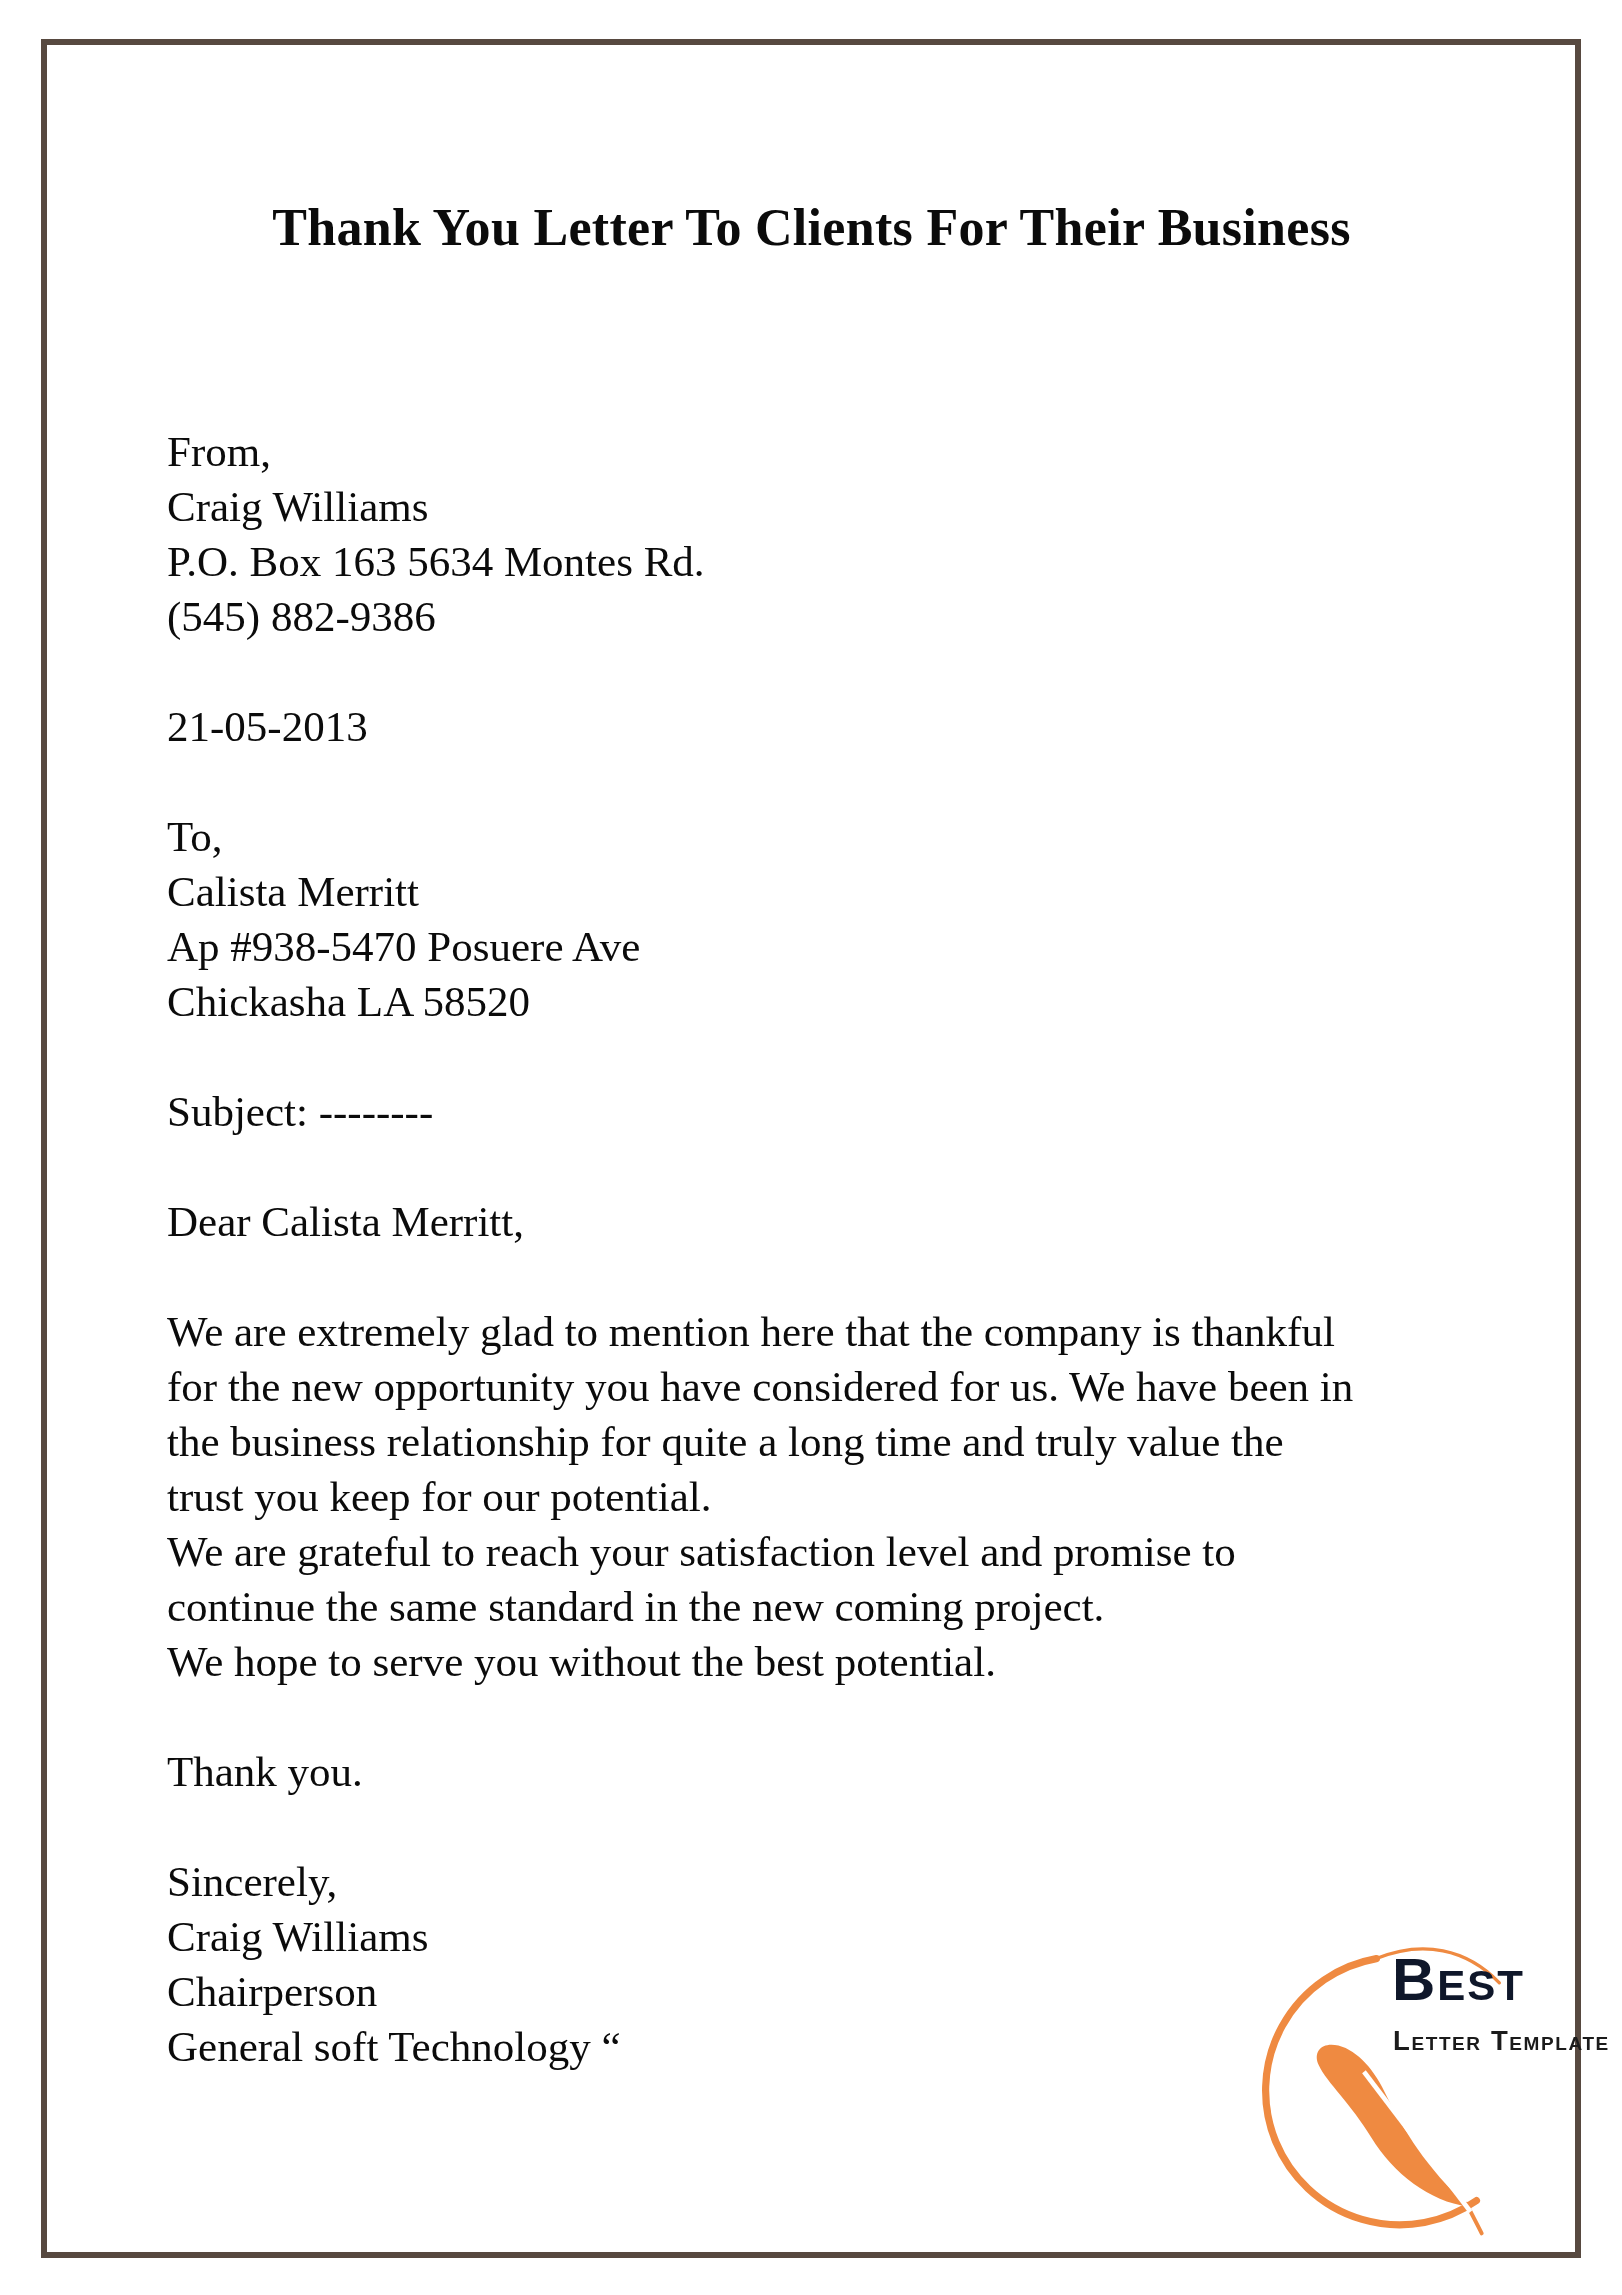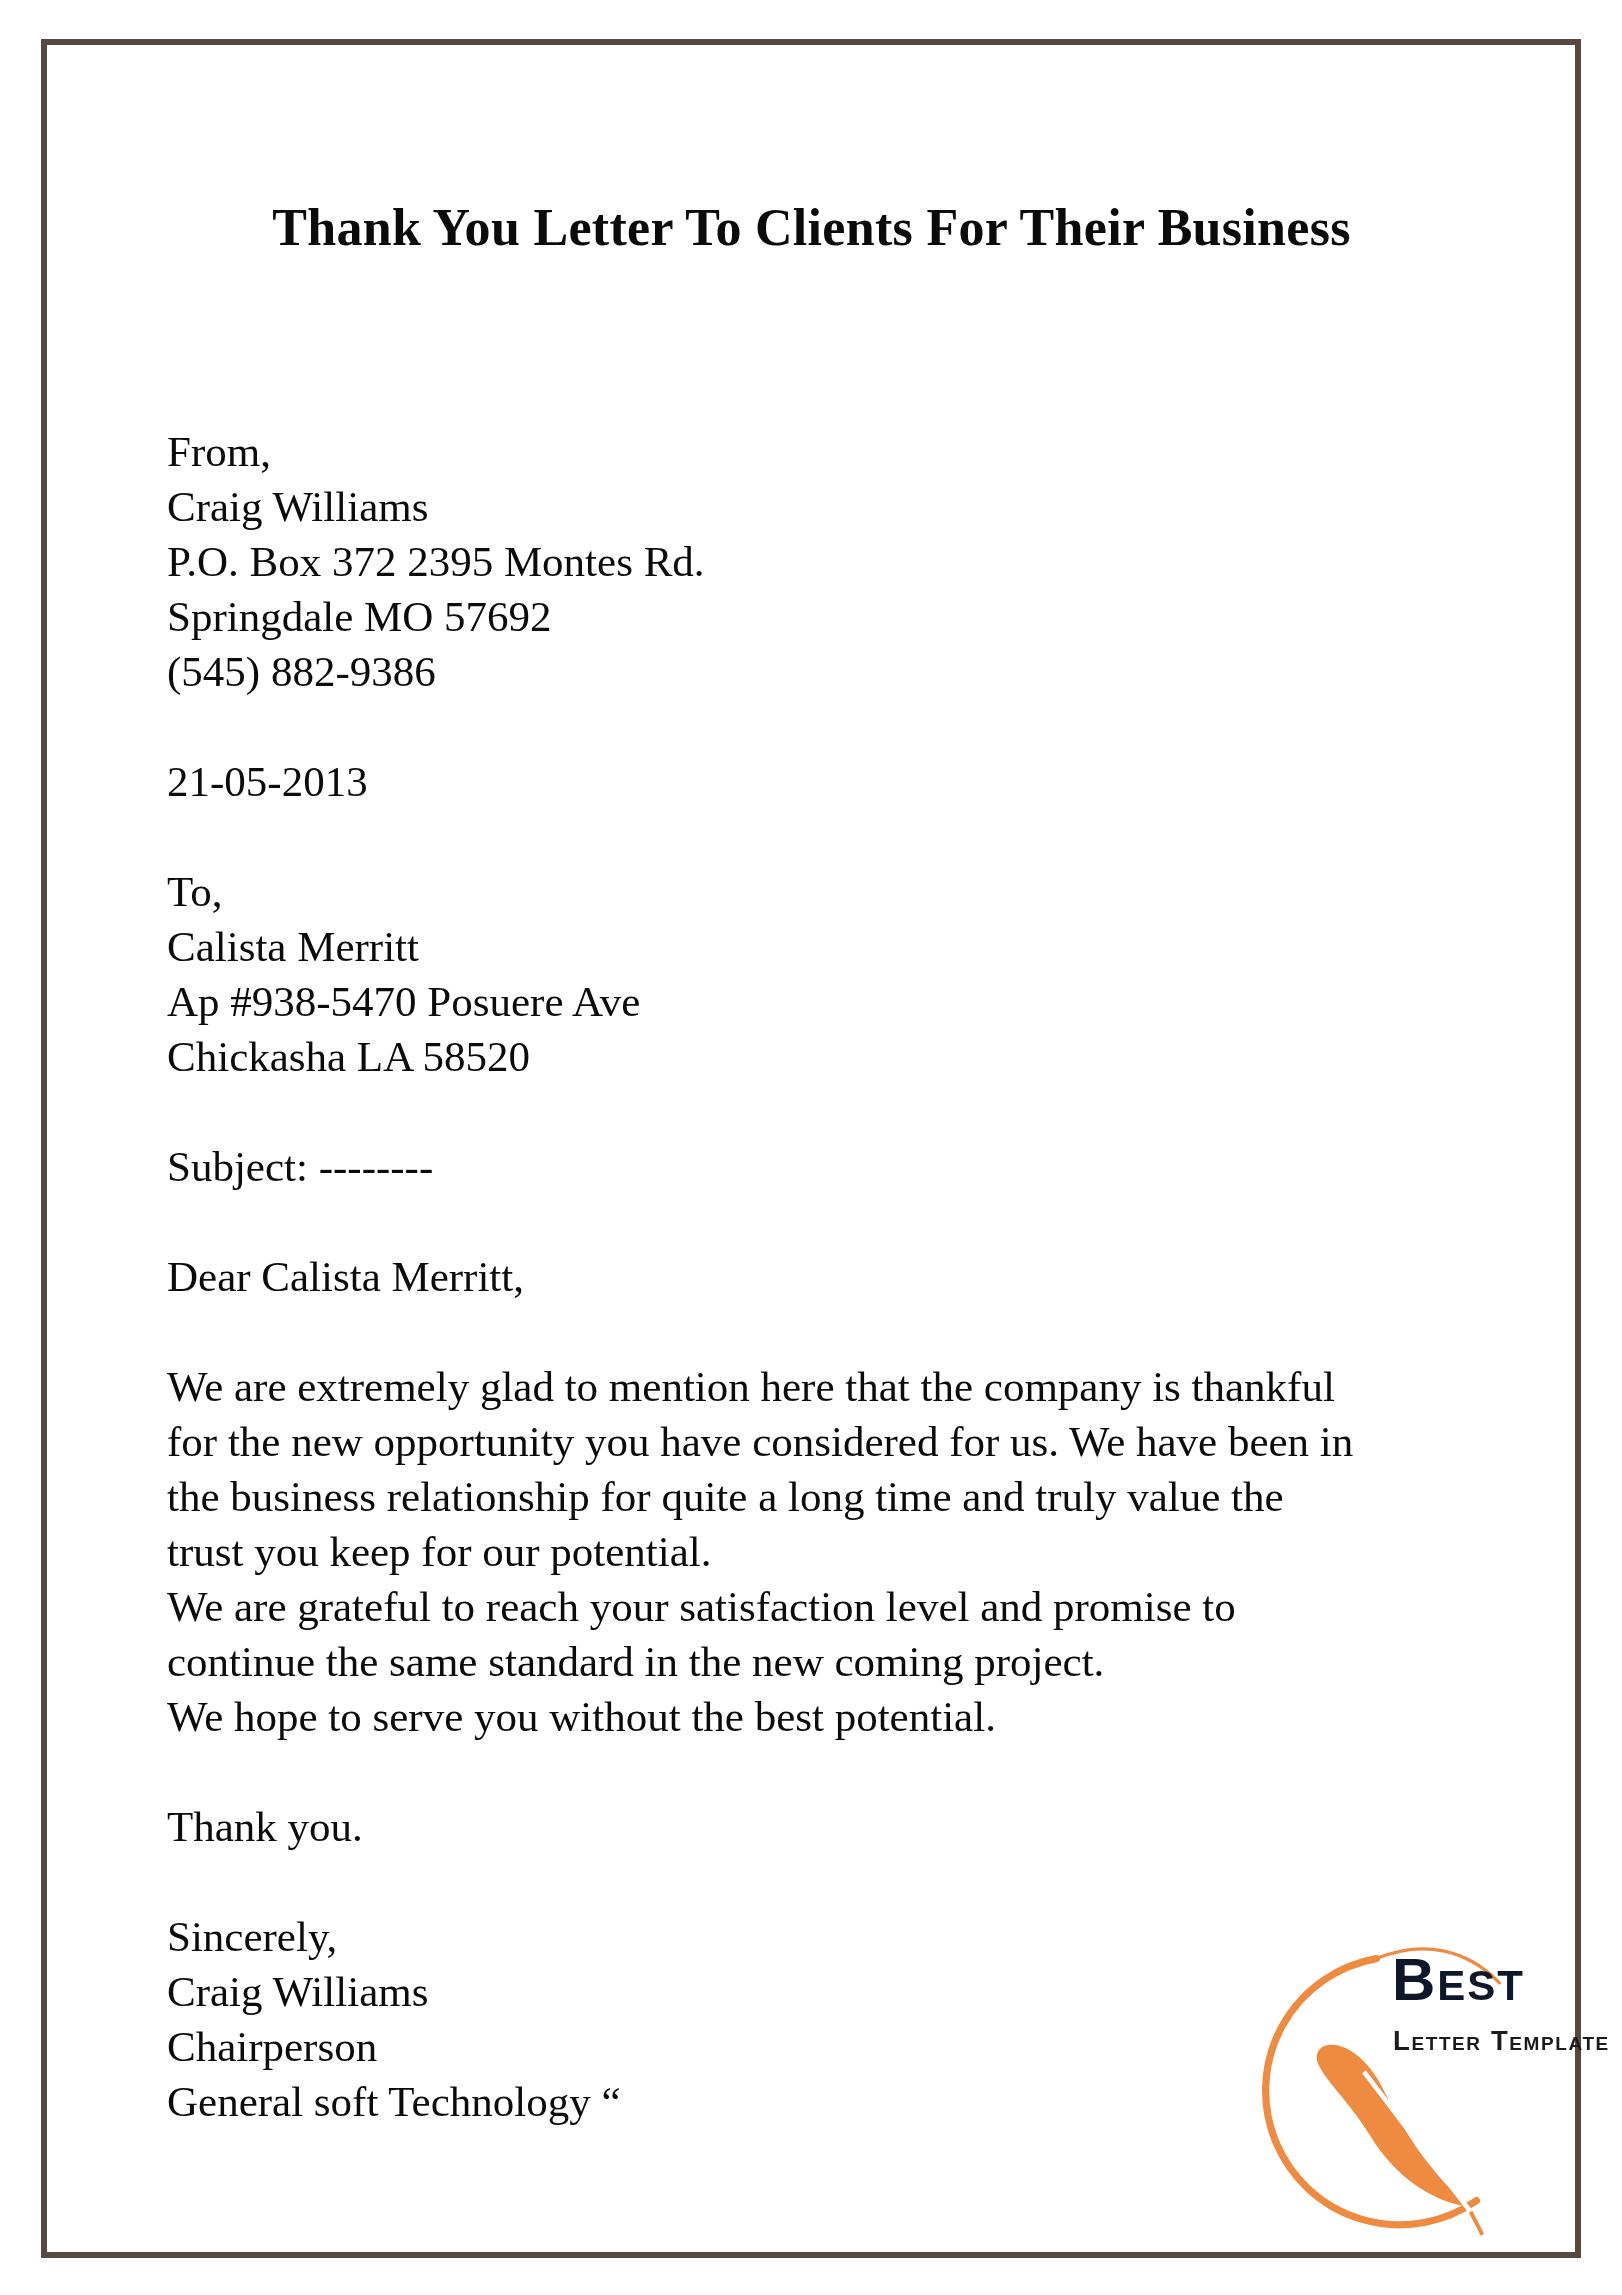--- a/index.html
+++ b/index.html
@@ -72,22 +72,21 @@
 
 <div class="page">
 
   <div class="frame"></div>
 
   <div class="doc-title">Thank You Letter To Clients For Their Business</div>
 
   <div class="letter">
     <div class="line">From,</div>
     <div class="line">Craig Williams</div>
-    <div class="line">P.O. Box 372 2395 Montes Rd.</div>
-    <div class="line">Springdale MO 57692</div>
+    <div class="line">P.O. Box 163 5634 Montes Rd.</div>
     <div class="line">(545) 882-9386</div>
 
     <div class="line gap">21-05-2013</div>
 
     <div class="line gap">To,</div>
     <div class="line">Calista Merritt</div>
     <div class="line">Ap #938-5470 Posuere Ave</div>
     <div class="line">Chickasha LA 58520</div>
 
     <div class="line gap">Subject: --------</div>

